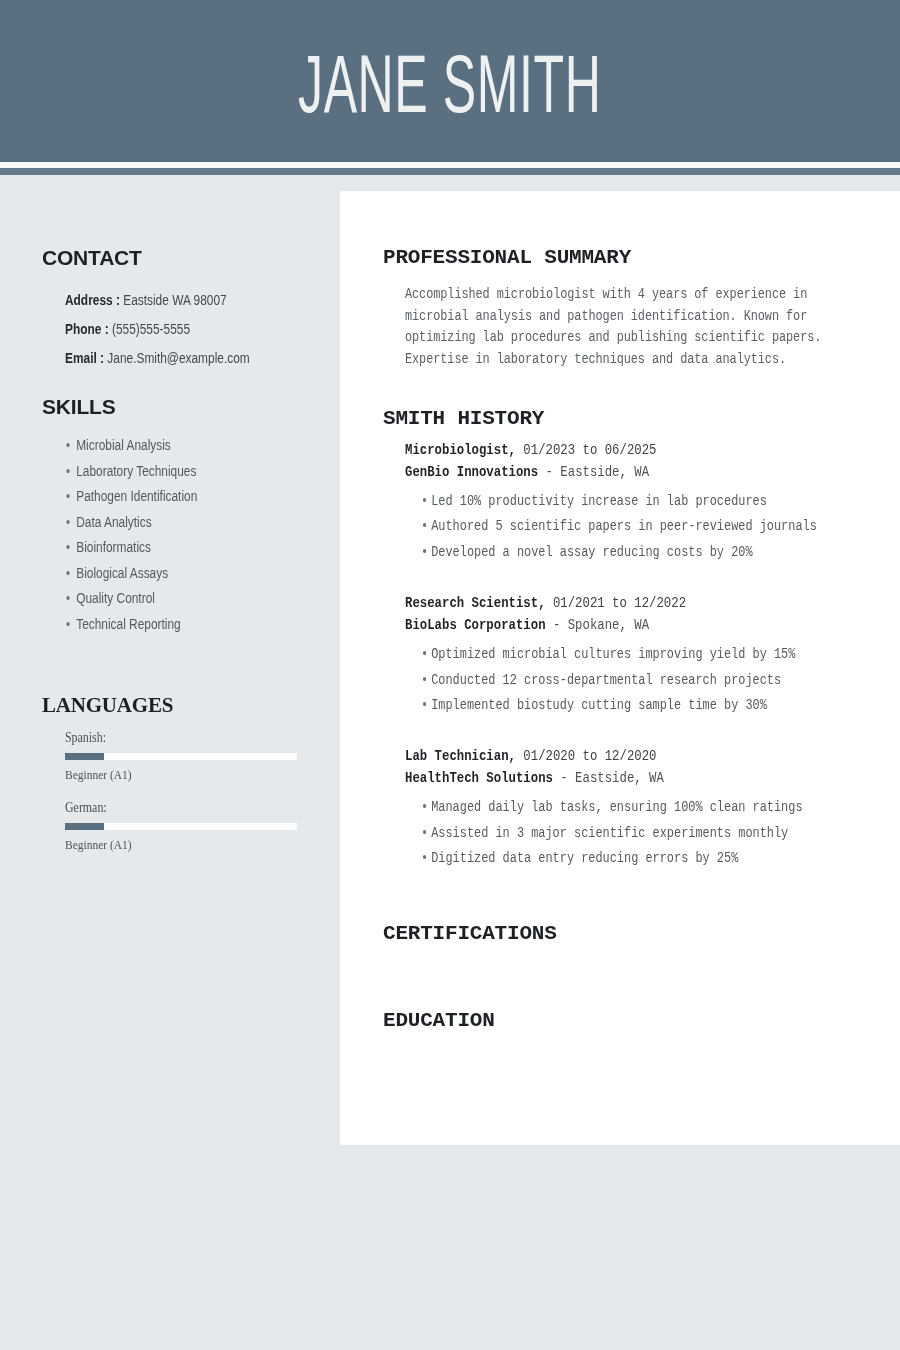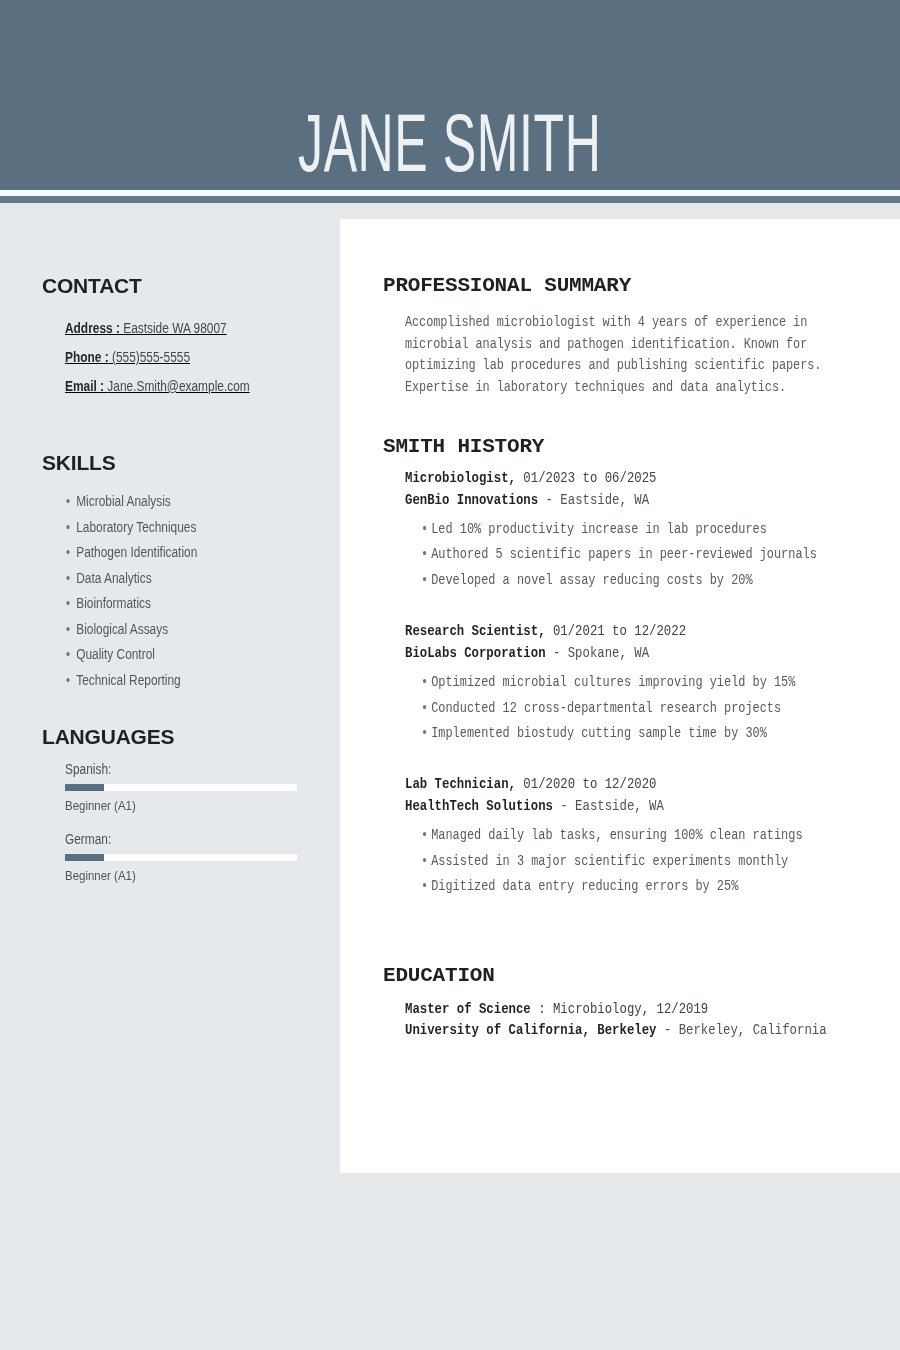--- a/index.html
+++ b/index.html
@@ -1,49 +1,49 @@
 <!DOCTYPE html>
 <html><head>
 <meta charset="utf-8">
 <style>
   html,body{margin:0;padding:0;}
   body{font-family:"Liberation Sans", sans-serif; --accent:#5a7080; --sidebar-bg:#e6e9eb; --panel-bg:#ffffff;}
   .page{position:relative;width:900px;height:1350px;background:var(--sidebar-bg);overflow:hidden;}
 
   
-  .header-band{height:190px;background:var(--accent);display:flex;align-items:flex-end;justify-content:center;}
+  .header-band{height:162px;background:var(--accent);display:flex;align-items:center;justify-content:center;}
   .name{color:#eef1f2;font-size:82px;font-weight:400;letter-spacing:1px;white-space:nowrap;
         transform:scaleX(0.61);transform-origin:center center;margin-top:6px;}
   .gap-line{height:6px;background:#fafbfb;}
   .strip-line{height:7px;background:var(--accent);opacity:.92;}
 
   
   .body-area{position:relative;height:970px;}
   .sidebar{position:absolute;left:0;top:0;width:340px;height:100%;box-sizing:border-box;
            padding:71px 28px 0 42px;}
   .main-panel{position:absolute;left:340px;top:16px;right:0;bottom:0;background:var(--panel-bg);
               box-sizing:border-box;padding:55px 40px 0 43px;font-family:Liberation Mono, monospace;}
 
   .sec-title{font-size:21px;font-weight:700;color:#1d2125;letter-spacing:-0.2px;margin:0;white-space:nowrap;}
 
   .cond{transform:scaleX(0.85);transform-origin:left top;}
 
   
-  .contact-list{margin:16px 0 0 0;padding:0 0 0 23px;list-style:none;text-decoration:underline;}
+  .contact-list{margin:16px 0 0 0;padding:0 0 0 23px;list-style:none;}
   .contact-list li{font-size:14px;line-height:29px;white-space:nowrap;color:#43484d;}
   .contact-list b{color:#26292c;}
 
   
-  .skills-sec{margin-top:50px;}
+  .skills-sec{margin-top:22px;}
   .skill-list{margin:14px 0 0 0;padding:0 0 0 24px;list-style:none;}
   .skill-list li{font-size:14px;line-height:25.5px;color:#53585d;white-space:nowrap;}
   .blt{color:#70767b;display:inline-block;width:12px;}
 
   
-  .langs-sec{margin-top:32px;}
+  .langs-sec{margin-top:56px;font-family:Liberation Serif, serif;}
   .lang-list{margin:10px 0 0 0;padding:0 0 0 23px;}
   .lang-entry{margin-bottom:14px;}
   .lang-name{font-size:14px;line-height:20px;color:#4a5055;white-space:nowrap;}
   .lang-bar{margin-top:5px;width:232px;height:7px;background:#fdfdfd;}
   .lang-fill{height:100%;background:var(--accent);}
   .lang-level{font-size:13.5px;line-height:18px;margin-top:6px;color:#4e5459;white-space:nowrap;}
 
   
   .summary-text{margin:15px 0 0 22px;font-size:14px;line-height:21.5px;color:#5a6066;
                 width:530px;letter-spacing:-0.1px;}
@@ -166,30 +166,27 @@
               <li class="cond"><span class="blt">•</span><span>Managed daily lab tasks, ensuring 100% clean ratings</span></li>
               <li class="cond"><span class="blt">•</span><span>Assisted in 3 major scientific experiments monthly</span></li>
               <li class="cond"><span class="blt">•</span><span>Digitized data entry reducing errors by 25%</span></li>
             </ul>
           </div>
 
         </div>
       </section>
 
       <section class="certs-sec">
+        <h2 class="sec-title">CERTIFICATIONS</h2>
       </section>
 
       <section class="edu-sec">
         <h2 class="sec-title">EDUCATION</h2>
         <div class="edu-entries">
 
-          <div class="edu-entry">
-            <div class="edu-line cond"><b>Master of Science</b> <span class="edu-field">: Microbiology, 12/2019</span></div>
-            <div class="edu-line cond"><b>University of California, Berkeley</b> <span class="edu-loc">- Berkeley, California</span></div>
-          </div>
 
 
         </div>
       </section>
 
     </main>
   </div>
 </div>
 
 </body></html>

